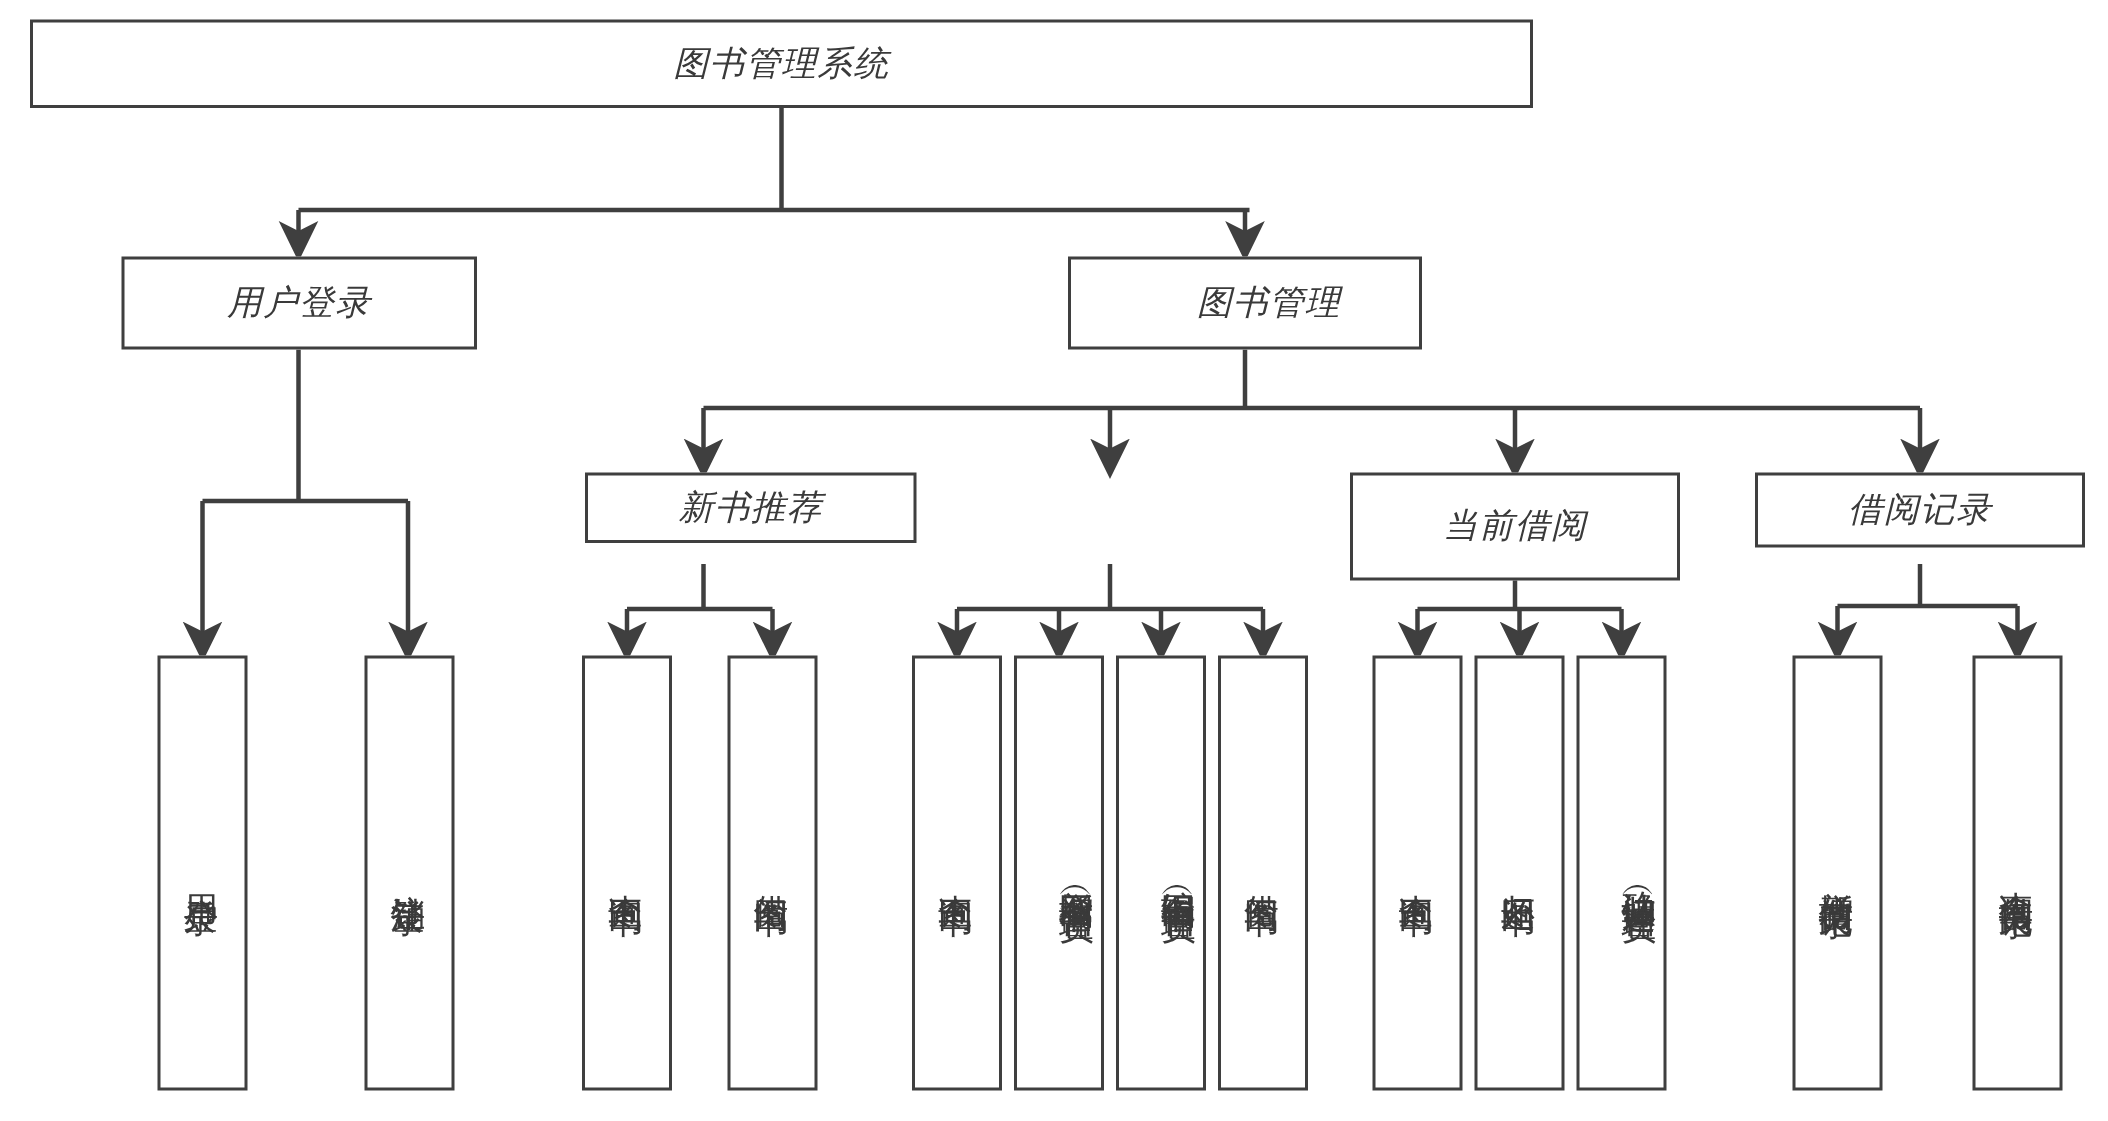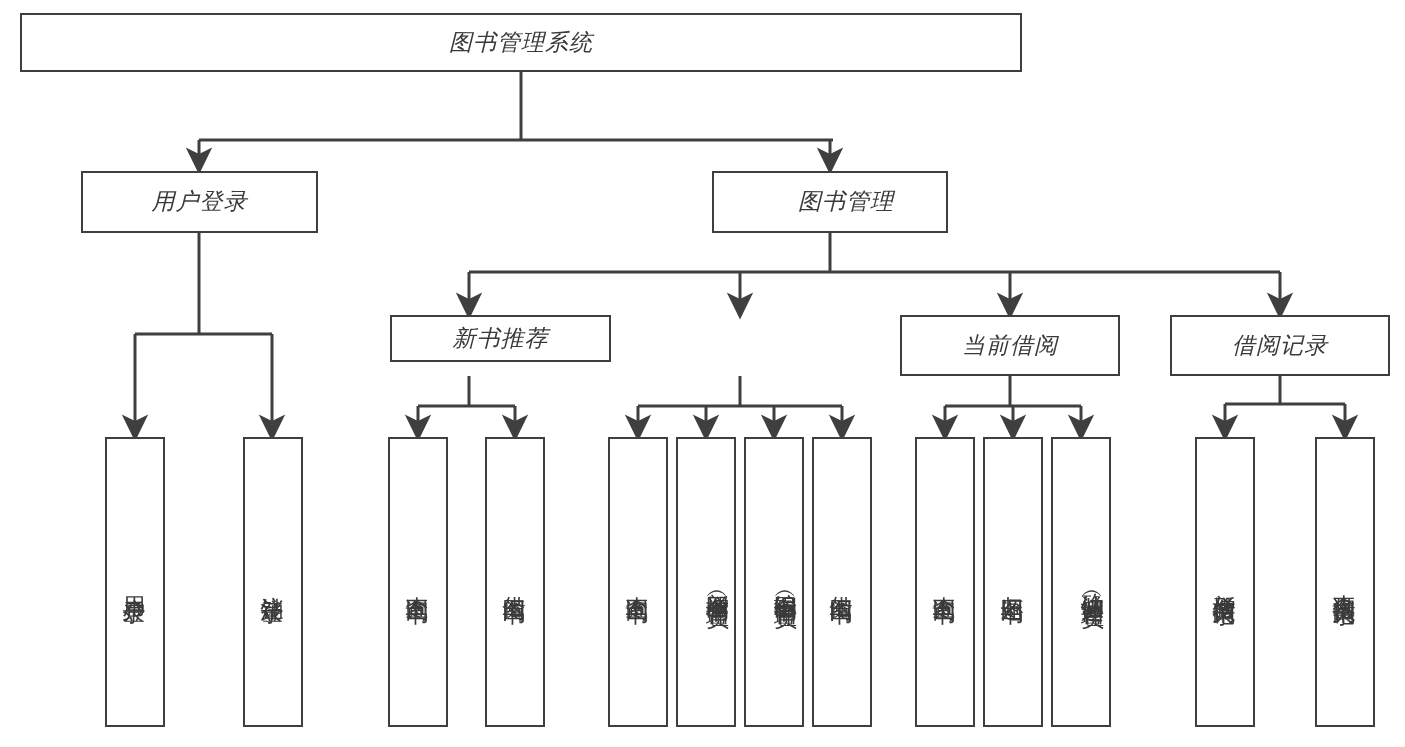--- a/index.html
+++ b/index.html
@@ -130,24 +130,24 @@
   <div class="node horiz" style="left:81px; top:171px; width:237px; height:62px;">
     <span>用户登录</span>
   </div>
   <div class="node horiz" style="left:712px; top:171px; width:236px; height:62px;padding-left:32px;">
     <span>图书管理</span>
   </div>
 
   <div class="node horiz" style="left:359px; top:315px; width:221px; height:47px;margin-left:31px;">
     <span>新书推荐</span>
   </div>
-  <div class="node horiz" style="left:900px; top:315px; width:220px; height:61px;align-items:center;">
+  <div class="node horiz" style="left:900px; top:315px; width:220px; height:72px;align-items:center;">
     <span>当前借阅</span>
   </div>
-  <div class="node horiz" style="left:1170px; top:315px; width:220px; height:61px;">
+  <div class="node horiz" style="left:1170px; top:315px; width:220px; height:50px;">
     <span>借阅记录</span>
   </div>
 
   <div class="node vert center-text" style="left:105px; top:437px; width:60px; height:290px;">
     <span>用户登录</span>
   </div>
   <div class="node vert center-text" style="left:243px; top:437px; width:60px; height:290px;">
     <span>注销登录</span>
   </div>
 

